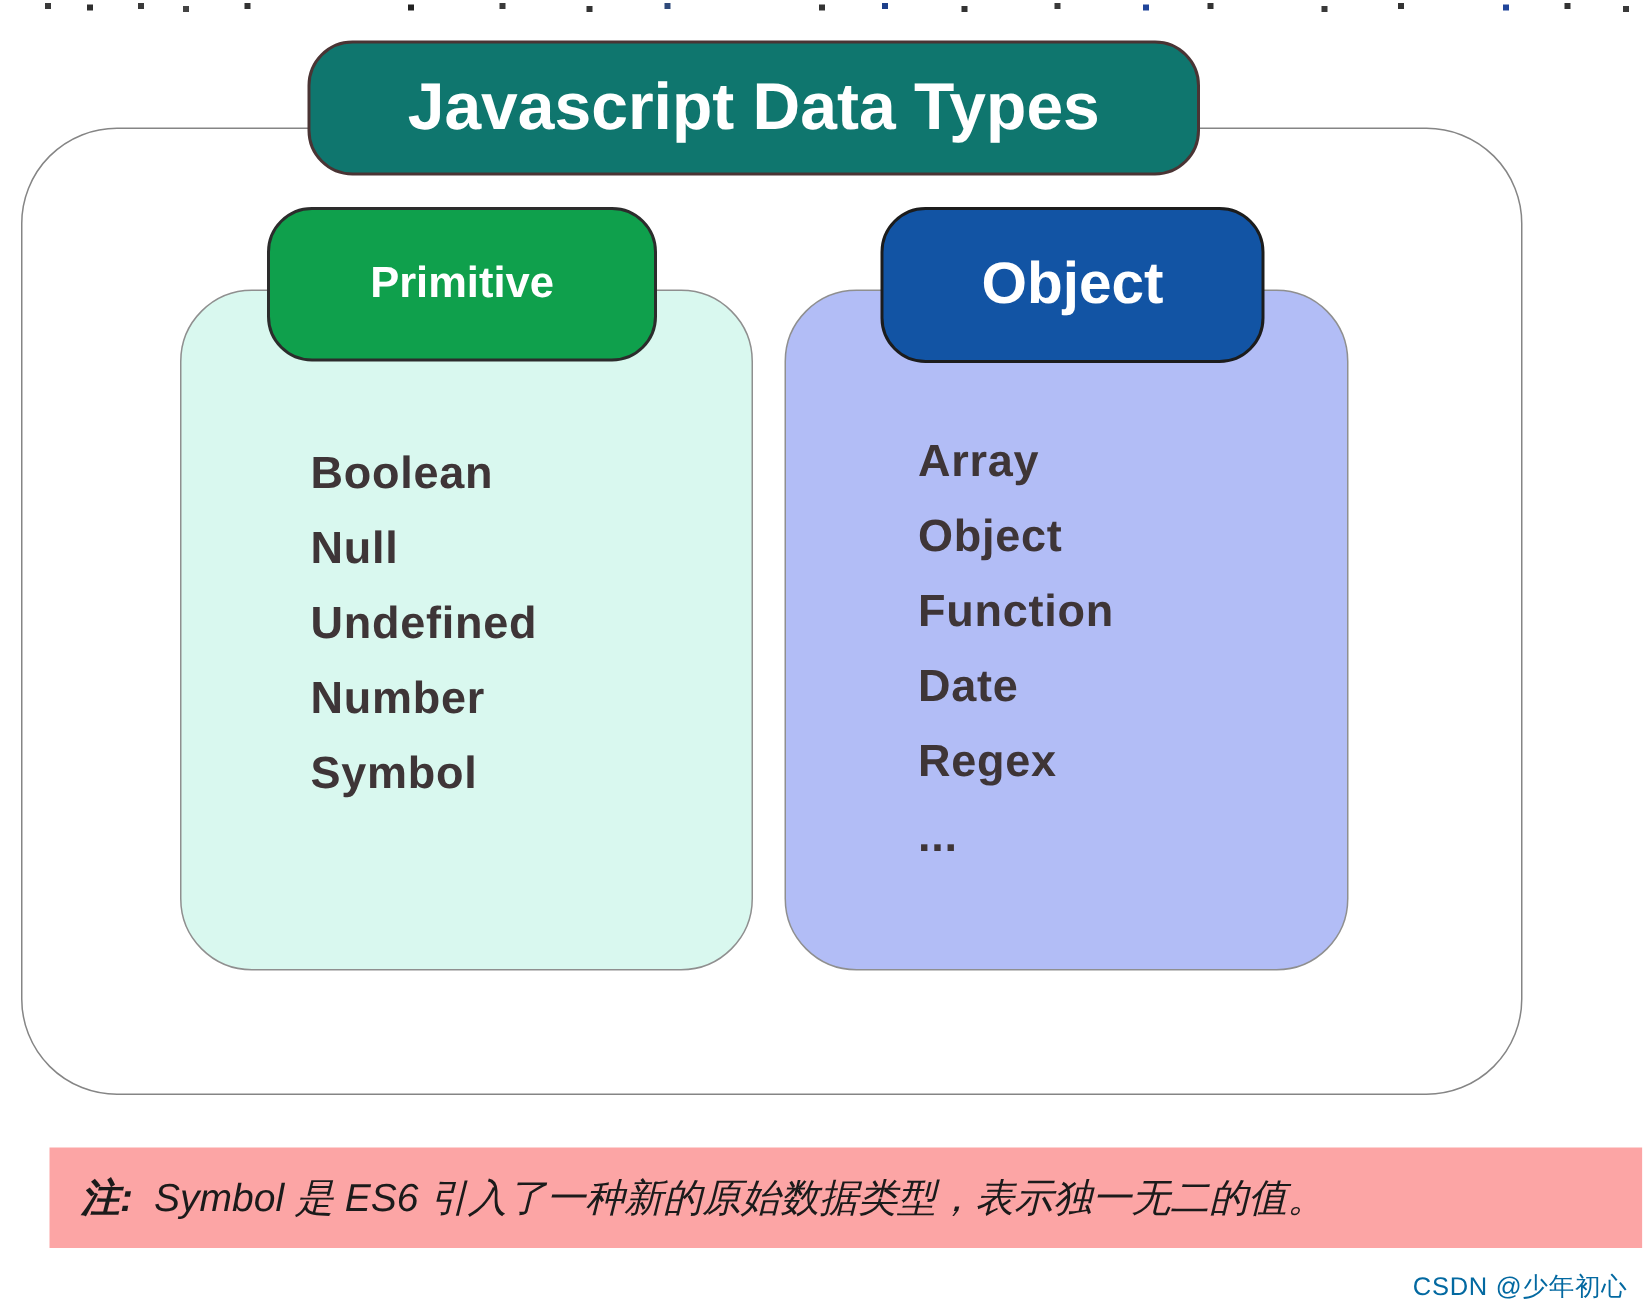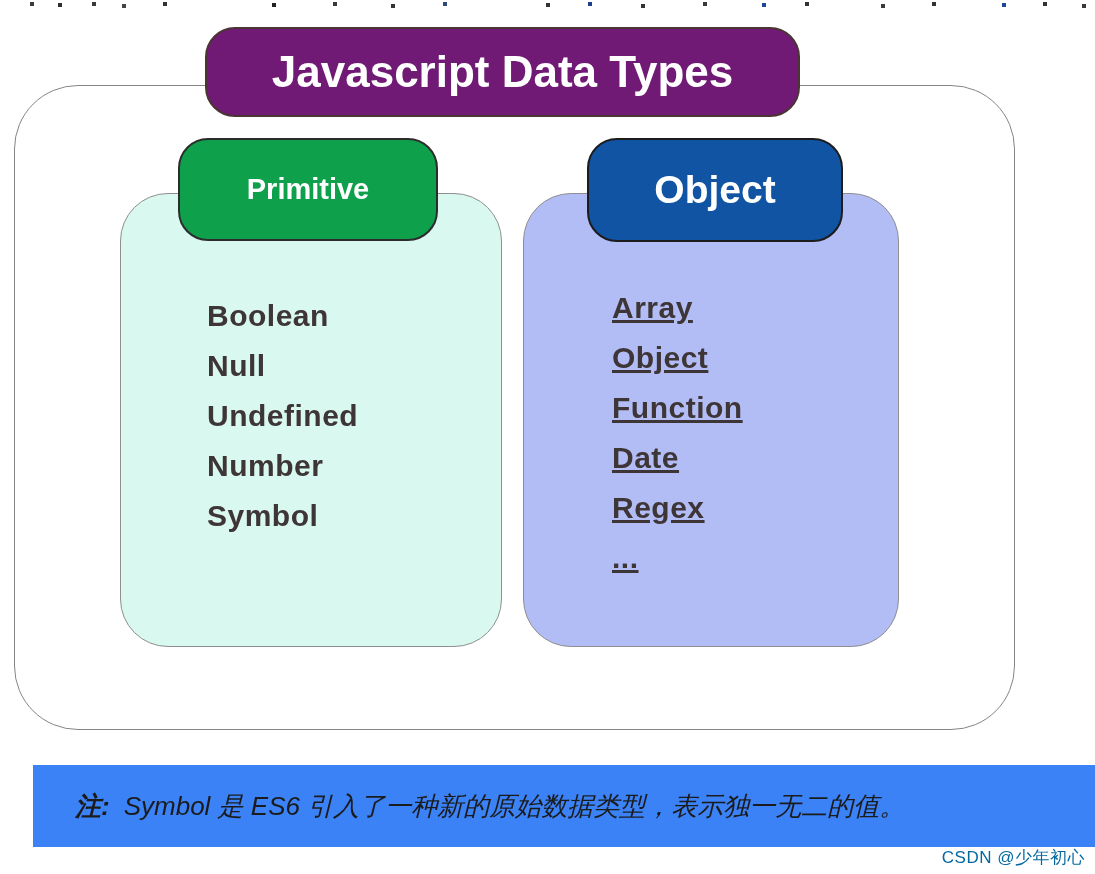--- a/index.html
+++ b/index.html
@@ -32,44 +32,44 @@
   }
   .panel.mint{left:120px;width:380px;background:#d9f8ef;}
   .panel.lav{left:523px;width:374px;background:#b2bdf6;}
 
   .type-list{
     position:absolute;
     font-weight:bold;font-size:30px;line-height:50px;color:#3e3537;
     letter-spacing:0.5px;
   }
   .type-list.primitive{left:207px;top:291px;}
-  .type-list.object{left:612px;top:283px;text-decoration:underline;}
+  .type-list.object{left:612px;top:283px;}
 
   .header-box{
     position:absolute;display:flex;align-items:center;justify-content:center;
     border-radius:30px;color:#ffffff;font-weight:bold;
     box-sizing:border-box;
   }
   .header-box.title{
     left:205px;top:27px;width:595px;height:90px;
-    background:#701a75;border:2px solid #4a3434;font-size:44px;
+    background:#0f766e;border:2px solid #4a3434;font-size:44px;
   }
   .header-box.green{
     left:178px;top:138px;width:260px;height:103px;
     background:#0fa04c;border:2px solid #2c2c2c;font-size:29px;
   }
   .header-box.blue{
     left:587px;top:138px;width:256px;height:104px;
     background:#1254a4;border:2px solid #1c1c1c;font-size:39px;
   }
 
   .note-block{
-    position:absolute;left:33px;top:765px;width:1062px;height:82px;
-    background:#3b82f6;display:flex;align-items:center;
-    box-sizing:border-box;padding-left:42px;
+    position:absolute;left:33px;top:765px;width:1062px;height:67px;
+    background:#fca5a5;display:flex;align-items:center;
+    box-sizing:border-box;padding-left:21px;
   }
   .note-text{font-size:26px;font-style:italic;color:#1b1b1b;}
   .note-prefix{font-weight:bold;margin-right:14px;}
 
   .watermark{
     position:absolute;top:846px;right:10px;
     font-size:17px;color:#0369a1;letter-spacing:0.5px;
   }
 </style>
 </head>

